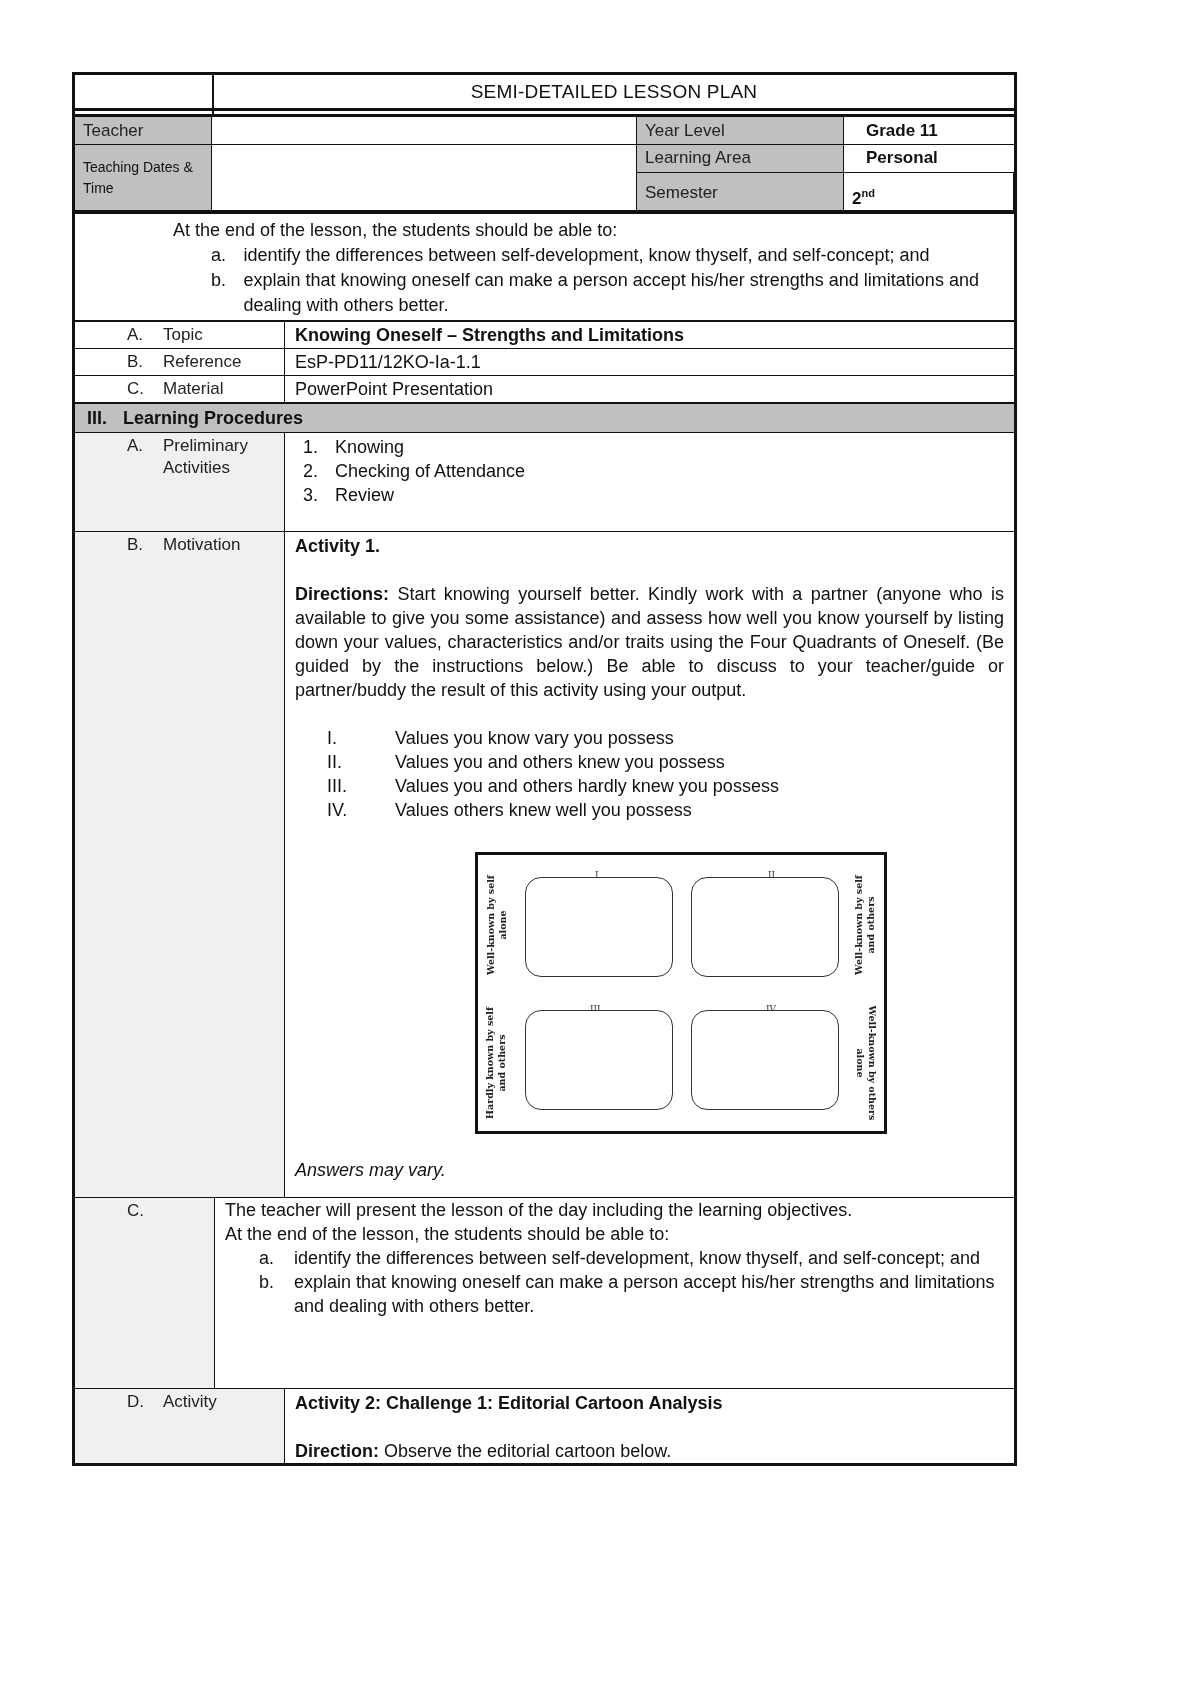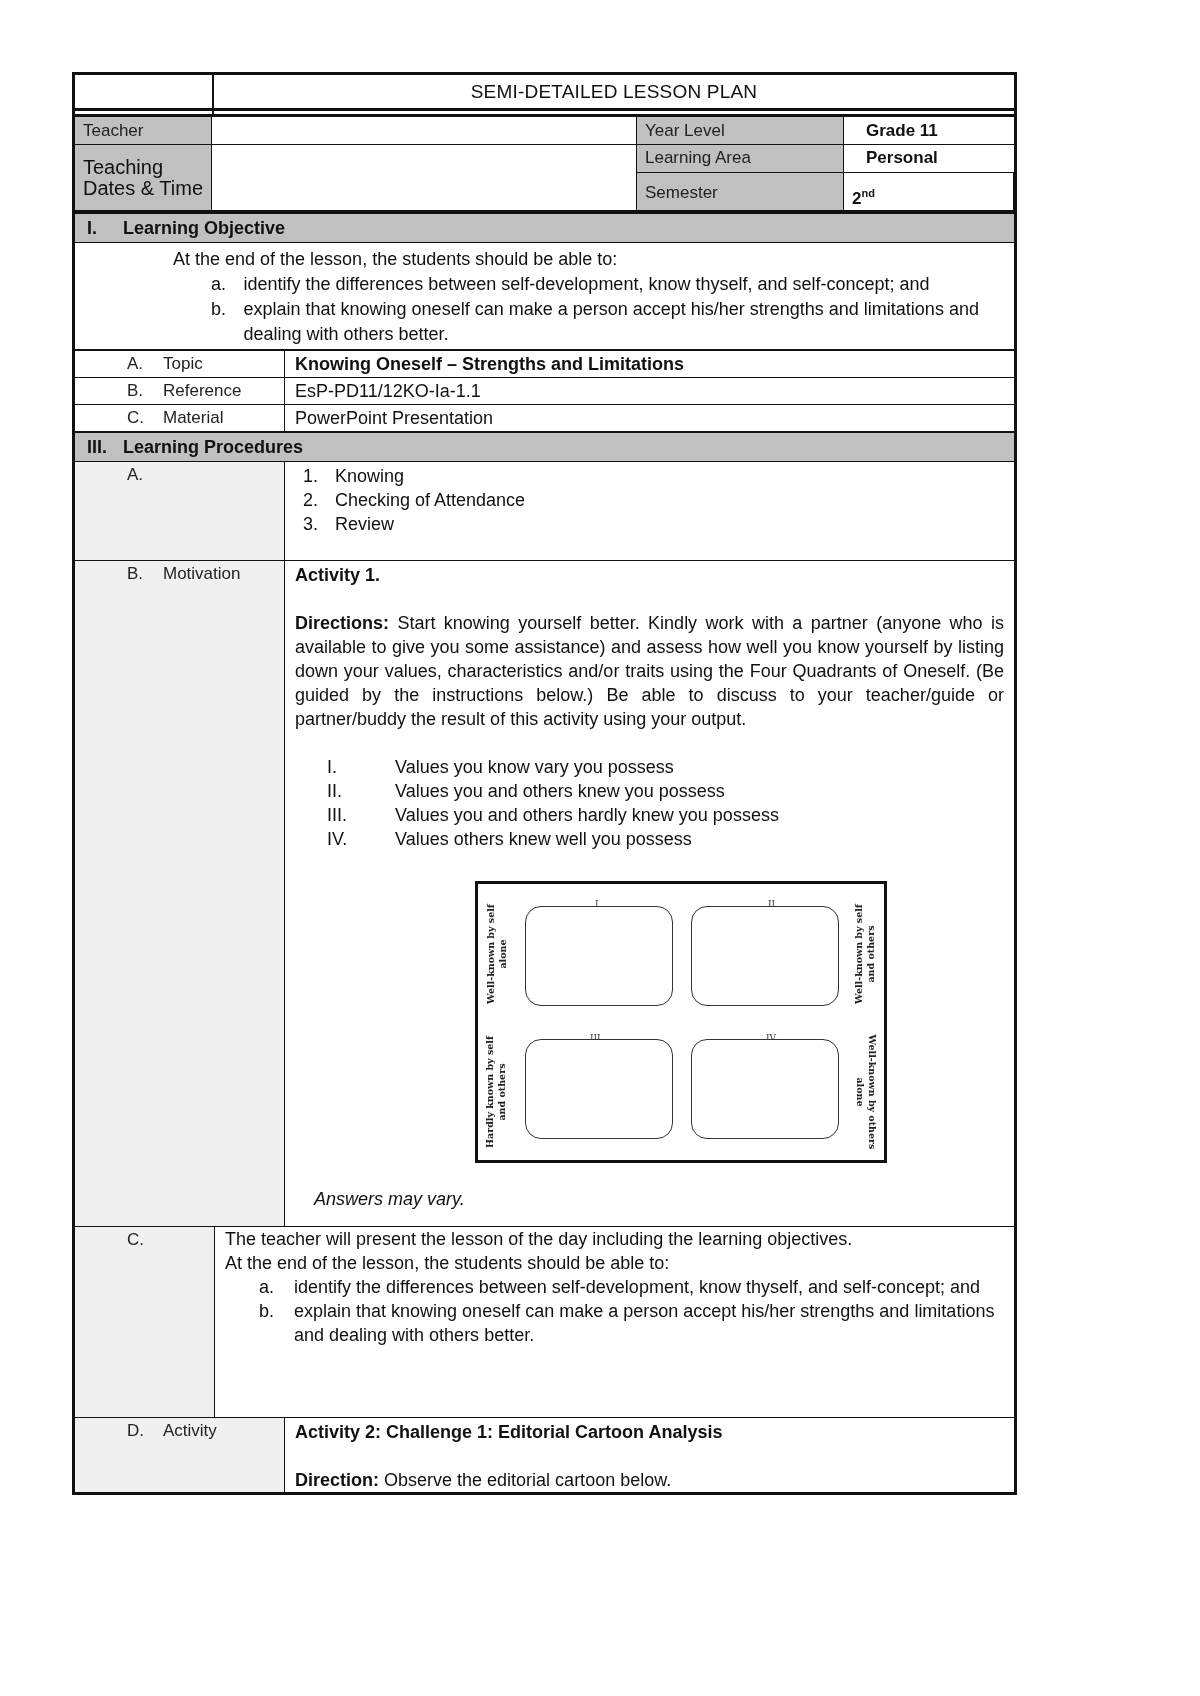--- a/index.html
+++ b/index.html
@@ -16,21 +16,21 @@
   .gap-row { height: 3px; border-bottom: 3px solid #111; display: flex; }
   .gap-row .c1 { width: 137px; border-right: 2px solid #111; }
   .gap-row .c2 { flex: 1; }
 
   .info { display: grid; grid-template-columns: 137px 425px 207px 1fr; }
   .info > div { border-right: 1px solid #111; border-bottom: 1px solid #111; font-size: 17px; padding-left: 8px; box-sizing: border-box; }
   .info > div:nth-child(4n) { border-right: none; padding-left: 22px; }
   .lbl { background: #c0c0c0; color: #222; }
   .val { background: #fff; }
   .bold { font-weight: bold; }
-  .info .teach-lbl { grid-row: span 2; background: #c0c0c0; line-height: 21px; padding-top: 12px; font-size: 20px; }
+  .info .teach-lbl { grid-row: span 2; background: #c0c0c0; line-height: 21px; padding-top: 12px; font-size: 14px; }
   .info .teach-val { grid-row: span 2; }
   .r1 { height: 28px; line-height: 28px; }
   .r2 { height: 28px; line-height: 26px; }
   .r3 { height: 38px; line-height: 40px; }
   sup { font-size: 11px; }
 
   
   .main { border: 3px solid #111; border-top: 3px solid #111; }
   .sec-head { background: #c0c0c0; font-weight: bold; font-size: 18px; height: 28px; line-height: 28px; border-bottom: 1px solid #111; padding-left: 12px; }
   .sec-head .num { display: inline-block; width: 36px; }
@@ -51,21 +51,21 @@
   .proc .right { line-height: 24px; }
 
   .numlist { list-style: none; margin: 0; padding: 2px 0 0 8px; }
   .numlist li { display: flex; }
   .numlist .mk { width: 32px; }
 
   .para { text-align: justify; }
   .roman { list-style: none; margin: 0; padding: 0 0 0 32px; }
   .roman li { display: flex; line-height: 24px; }
   .roman .mk { width: 68px; }
-  .italic { font-style: italic; margin-left: 19px; }
+  .italic { font-style: italic; }
 
   
   .quad { position: relative; width: 406px; height: 276px; border: 3px solid #111; margin: 0 0 0 180px; background: #fff; font-family: "DejaVu Serif", serif; }
   .box { position: absolute; width: 146px; height: 98px; border: 1.5px solid #333; border-radius: 16px; background: #fff; }
   .qn { position: absolute; font-size: 9px; color: #333; }
   .side { position: absolute; font-size: 9.5px; font-weight: bold; color: #222; text-align: center; line-height: 12px; white-space: nowrap; }
   .rot-l { transform: rotate(-90deg); transform-origin: center; }
   .rot-r { transform: rotate(90deg); transform-origin: center; }
 </style>
 </head>
@@ -92,23 +92,20 @@
       <div class="val teach-val"></div>
       <div class="lbl r2">Learning Area</div>
       <div class="val r2 bold">Personal Development</div>
       <div class="lbl r3">Semester</div>
       <div class="val r3 bold"><span>2</span><sup>nd</sup></div>
     </div>
   </div>
 
   <div class="main">
 
-    <div class="sec-head">
-      <span class="num">I.</span><span>Learning Objective</span>
-    </div>
     <div class="objectives">
       <div class="intro">At the end of the lesson, the students should be able to:</div>
       <ul class="list-ab">
         <li>
             <span class="mk">a.</span>
             <span class="tx">identify the differences between self-development, know thyself, and self-concept; and</span>
           </li>
         <li>
             <span class="mk">b.</span>
             <span class="tx">explain that knowing oneself can make a person accept his/her strengths and limitations and dealing with others better.</span>
@@ -138,20 +135,21 @@
       <div class="right">PowerPoint Presentation</div>
     </div>
 
     <div class="sec-head">
       <span class="num">III.</span><span>Learning Procedures</span>
     </div>
 
     <div class="row proc" style="height:98px;">
       <div class="left">
           <span class="mk">A.</span>
+          <span style="width:110px">Preliminary Activities</span>
         </div>
       <div class="right">
         <ul class="numlist">
           <li>
               <span class="mk">1.</span>
               <span>Knowing</span>
             </li>
           <li>
               <span class="mk">2.</span>
               <span>Checking of Attendance</span>

